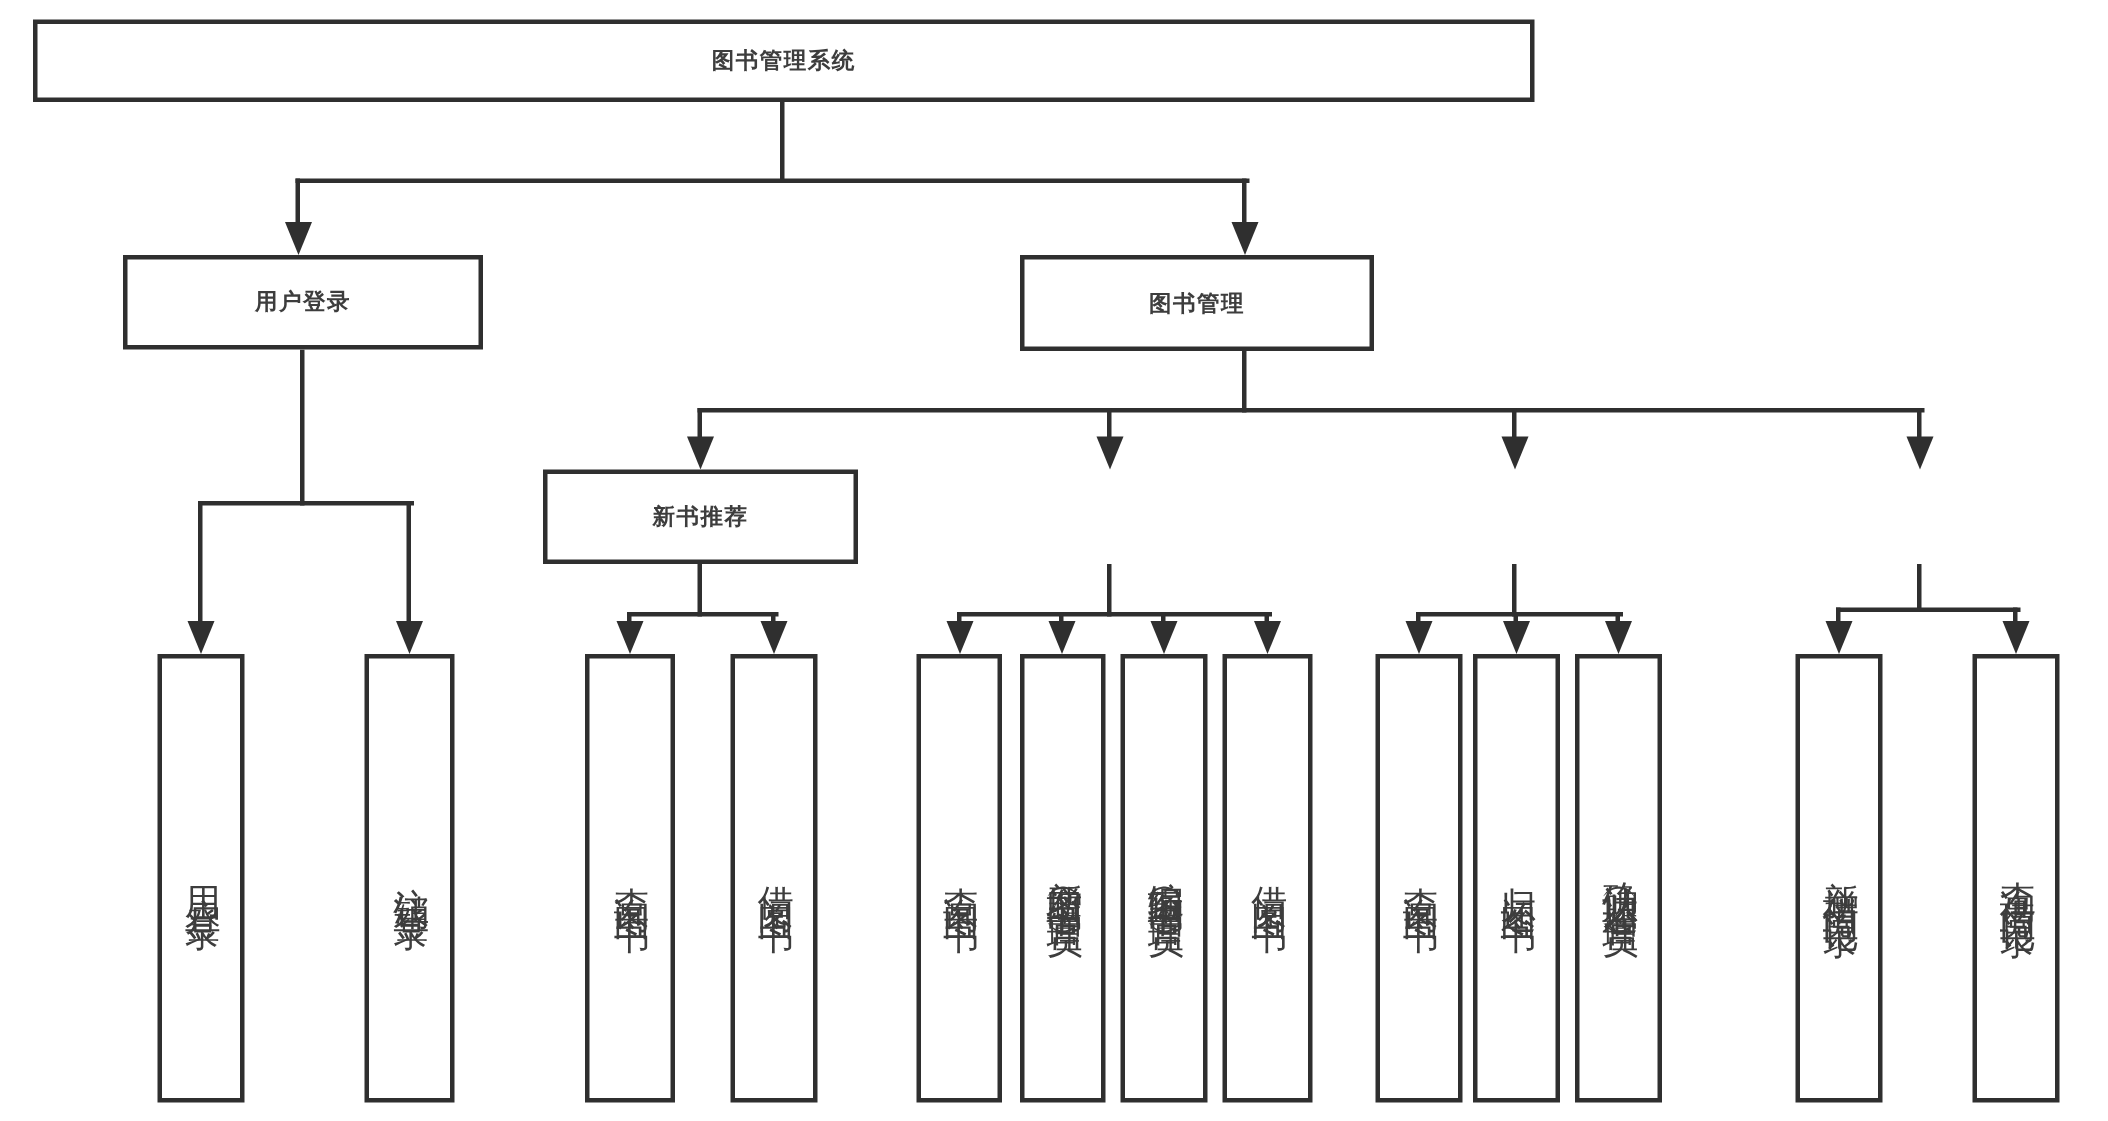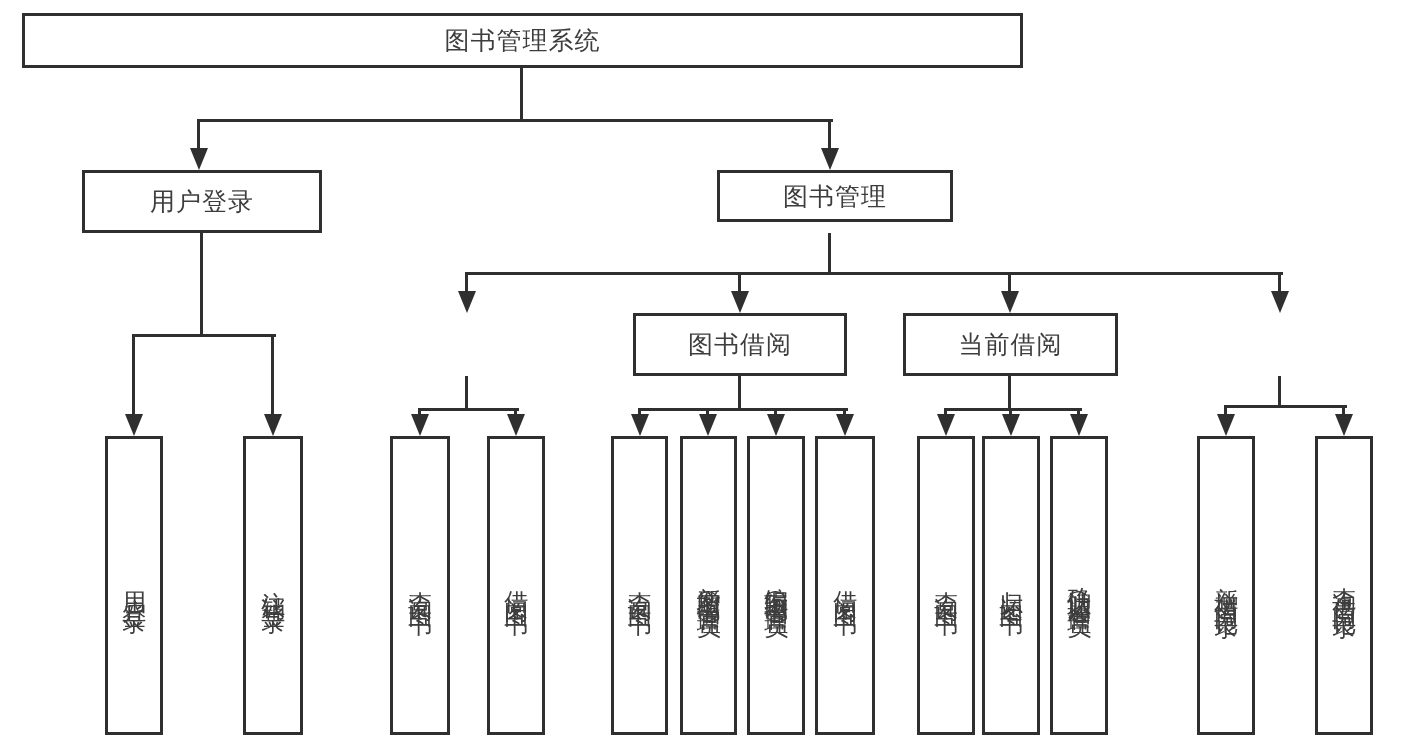--- a/index.html
+++ b/index.html
@@ -21,21 +21,21 @@
   .box{
     position:absolute;
     box-sizing:border-box;
     background:#fff;
     border:3px solid var(--line);
     display:flex;
     align-items:center;
     justify-content:center;
     z-index:2;
   }
-  .hbox{font-size:25px;letter-spacing:1px;white-space:nowrap;}
+  .hbox{font-size:15px;letter-spacing:1px;white-space:nowrap;font-weight:bold;}
   .vbox .vtext{
     writing-mode:vertical-rl;
     text-orientation:mixed;
     font-size:24px;
     letter-spacing:7px;
     line-height:1.1;
     white-space:nowrap;
   }
   .line{position:absolute;background:var(--line);z-index:1;}
   .arrow{
@@ -61,32 +61,29 @@
 <div class="stage">
 
   <div class="box hbox" style="left:22px;top:13px;width:1001px;height:55px">
     <span>图书管理系统</span>
   </div>
 
   <div class="box hbox" style="left:82px;top:170px;width:240px;height:63px">
     <span>用户登录</span>
   </div>
 
-  <div class="box hbox" style="left:717px;top:170px;width:236px;height:52px">
+  <div class="box hbox" style="left:680px;top:170px;width:236px;height:64px">
     <span>图书管理</span>
   </div>
 
-
-  <div class="box hbox" style="left:633px;top:313px;width:214px;height:63px">
-    <span>图书借阅</span>
+  <div class="box hbox" style="left:362px;top:313px;width:210px;height:63px">
+    <span>新书推荐</span>
   </div>
 
-  <div class="box hbox" style="left:903px;top:313px;width:215px;height:63px">
-    <span>当前借阅</span>
-  </div>
+
 
 
   <div class="box vbox" style="left:105px;top:436px;width:58px;height:299px">
     <span class="vtext">用户登录</span>
   </div>
 
   <div class="box vbox" style="left:243px;top:436px;width:60px;height:299px">
     <span class="vtext">注销登录</span>
   </div>
 

